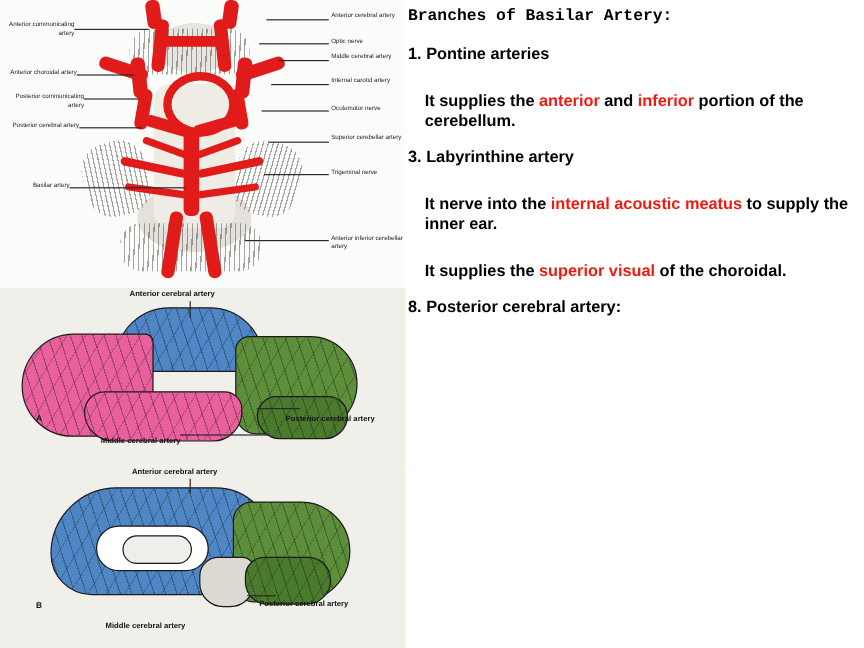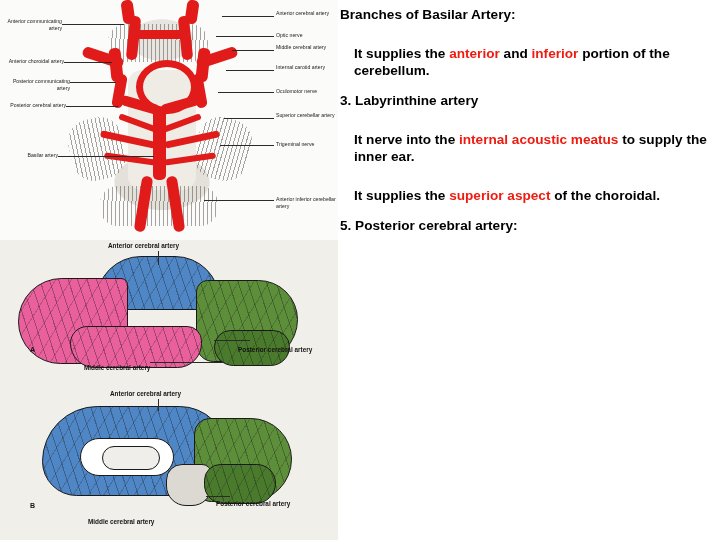--- a/index.html
+++ b/index.html
@@ -210,21 +210,21 @@
     height: 528px;
     color: #000000;
   }
   .line {
     font-size: 13.6px;
     font-weight: bold;
     line-height: 17px;
     color: #000000;
     font-family: "Liberation Sans", sans-serif;
   }
-  .heading { margin-bottom: 13px; }
+  .heading { margin-bottom: 13px; font-family: Liberation Mono, monospace; }
   .item { margin-bottom: 12px; }
   .para {
     margin-left: 14px;
     margin-top: 22px;
     margin-bottom: 13px;
   }
   .red { color: #ee1b10; }
 </style>
 </head>
 <body>
@@ -359,34 +359,35 @@
       <div class="figlabel" style="left:88px; top:130px; width:92px;">Middle cerebral artery</div>
 
       <div class="panel-letter" style="left:30px; top:114px;">B</div>
     </div>
   </div>
 
   <div class="content">
 
     <div class="line heading">Branches of Basilar Artery:</div>
 
+    <div class="line item">1.  Pontine arteries</div>
 
 
     <div class="line para">
       <span>It supplies the </span><span class="red">anterior</span><span> and </span><span class="red">inferior</span><span> portion of the cerebellum.</span>
     </div>
 
     <div class="line item">3. Labyrinthine artery</div>
 
     <div class="line para">
       <span>It nerve into the </span><span class="red">internal acoustic meatus</span><span> to supply the inner ear.</span>
     </div>
 
 
     <div class="line para">
-      <span>It supplies the </span><span class="red">superior aspect</span><span> of the choroidal.</span>
-    </div>
-
-    <div class="line item">5. Posterior cerebral artery:</div>
+      <span>It supplies the </span><span class="red">superior visual</span><span> of the choroidal.</span>
+    </div>
+
+    <div class="line item">8. Posterior cerebral artery:</div>
 
 
   </div>
 </div>
 
 </body></html>

